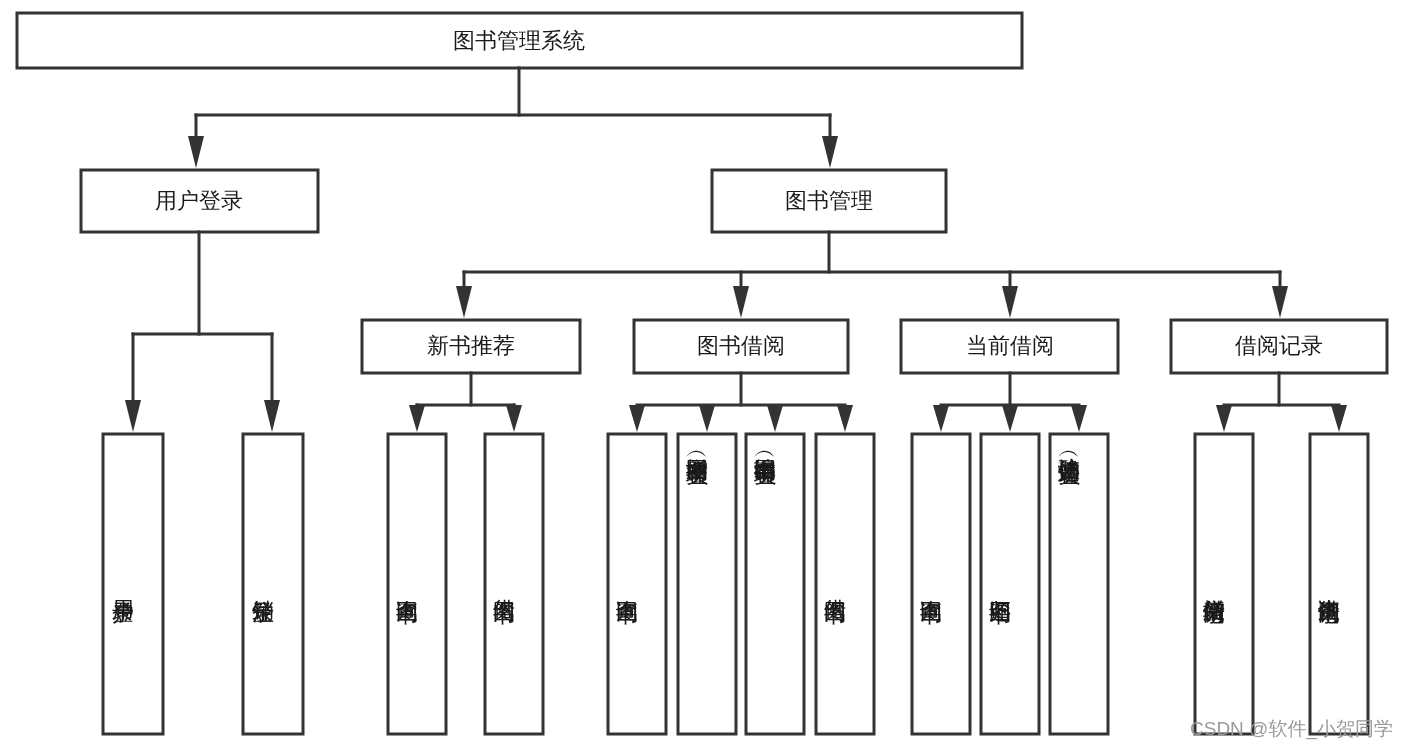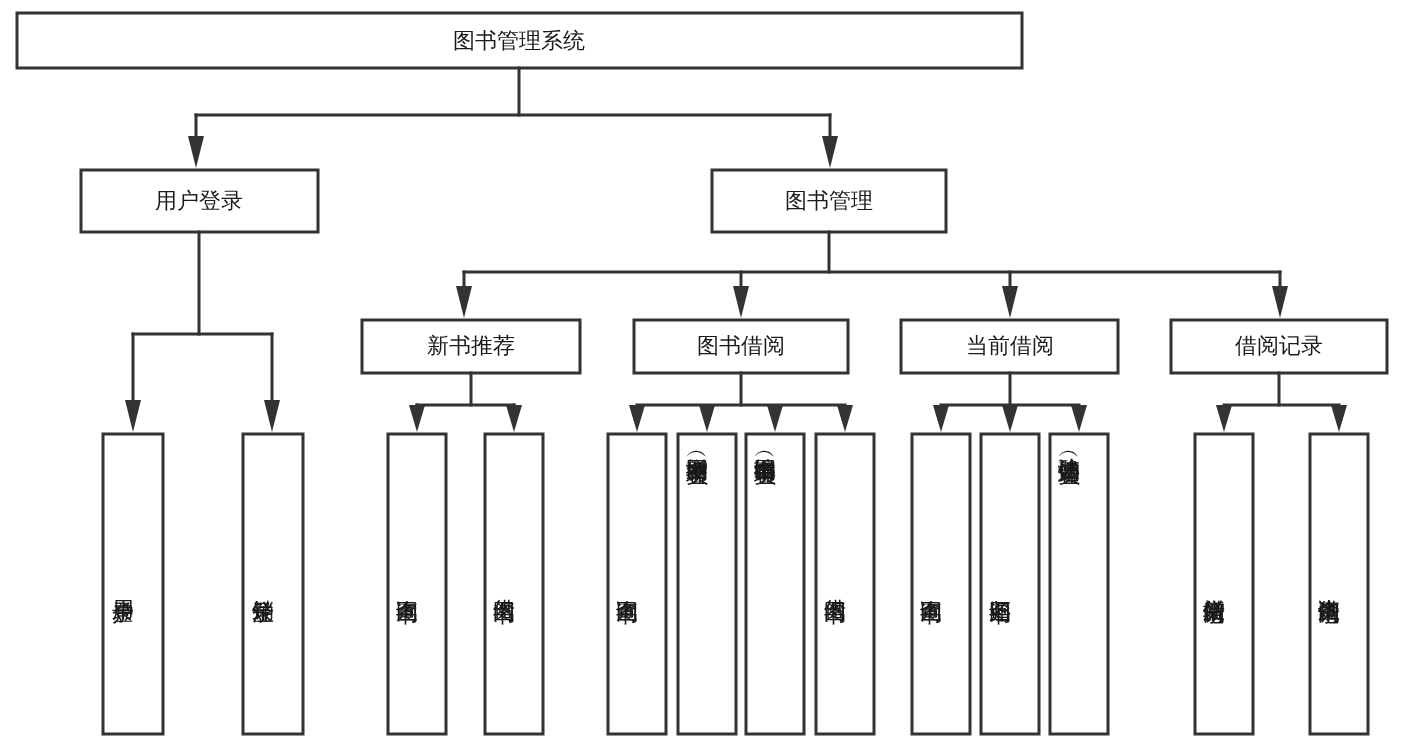--- a/index.html
+++ b/index.html
@@ -206,14 +206,15 @@
   <div class="node-label-v" style="left:752px; top:440px; height:300px; justify-content:flex-start; display:flex; align-items:center;">编辑图书（管理员）</div>
   <div class="node-label-v" style="left:822px; top:434px; height:300px; justify-content:center; display:flex; align-items:center;">借阅图书</div>
 
   <div class="node-label-v" style="left:918px; top:434px; height:300px; justify-content:center; display:flex; align-items:center;">查询图书</div>
   <div class="node-label-v" style="left:987px; top:434px; height:300px; justify-content:center; display:flex; align-items:center;">归还图书</div>
   <div class="node-label-v" style="left:1056px; top:440px; height:300px; justify-content:flex-start; display:flex; align-items:center;">确认归还（管理员）</div>
 
   <div class="node-label-v" style="left:1201px; top:434px; height:300px; justify-content:center; display:flex; align-items:center;">新增借阅记录</div>
   <div class="node-label-v" style="left:1316px; top:434px; height:300px; justify-content:center; display:flex; align-items:center;">查询借阅记录</div>
 
+  <div class="watermark" style="left:1190px; top:716px;">CSDN @软件_小贺同学</div>
 
 </div>
 
 </body></html>

